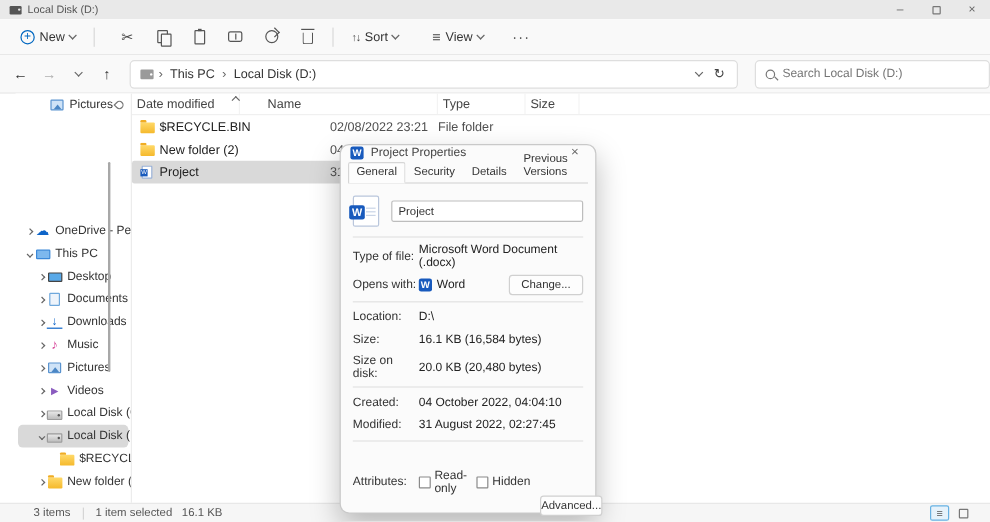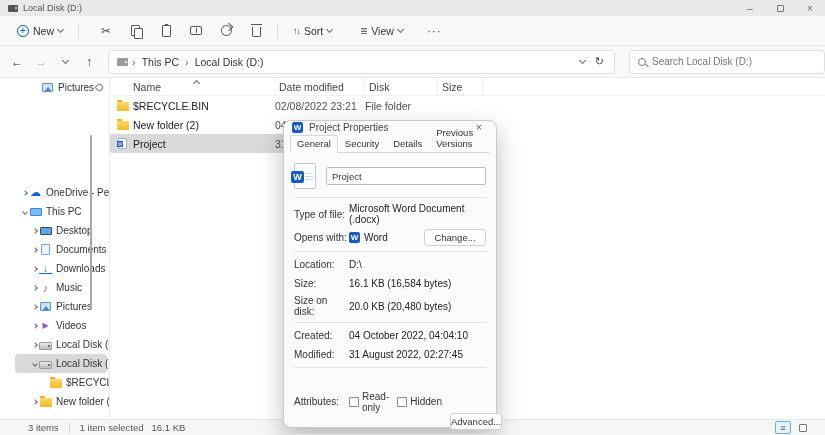--- a/index.html
+++ b/index.html
@@ -308,23 +308,23 @@
             <span class="i-folder"></span>
           </span>
         <span>New folder (2</span>
       </div>
       <div class="sb-scrollbar"></div>
     </div>
 
     <div class="filepane">
       <div class="cols-header">
         <span class="chev chev-up sort-caret"></span>
+        <div class="col col-date">Date modified</div>
         <div class="col col-name">Name</div>
-        <div class="col col-date">Date modified</div>
-        <div class="col col-type">Disk</div>
+        <div class="col col-type">Type</div>
         <div class="col col-size">Size</div>
       </div>
       <div class="frow">
         <span class="fcell fc-name">
             <span class="i">
               <span class="i-folder"></span>
             </span>
             <span>$RECYCLE.BIN</span>
           </span>
         <span class="fcell fc-date">02/08/2022 23:21</span>

